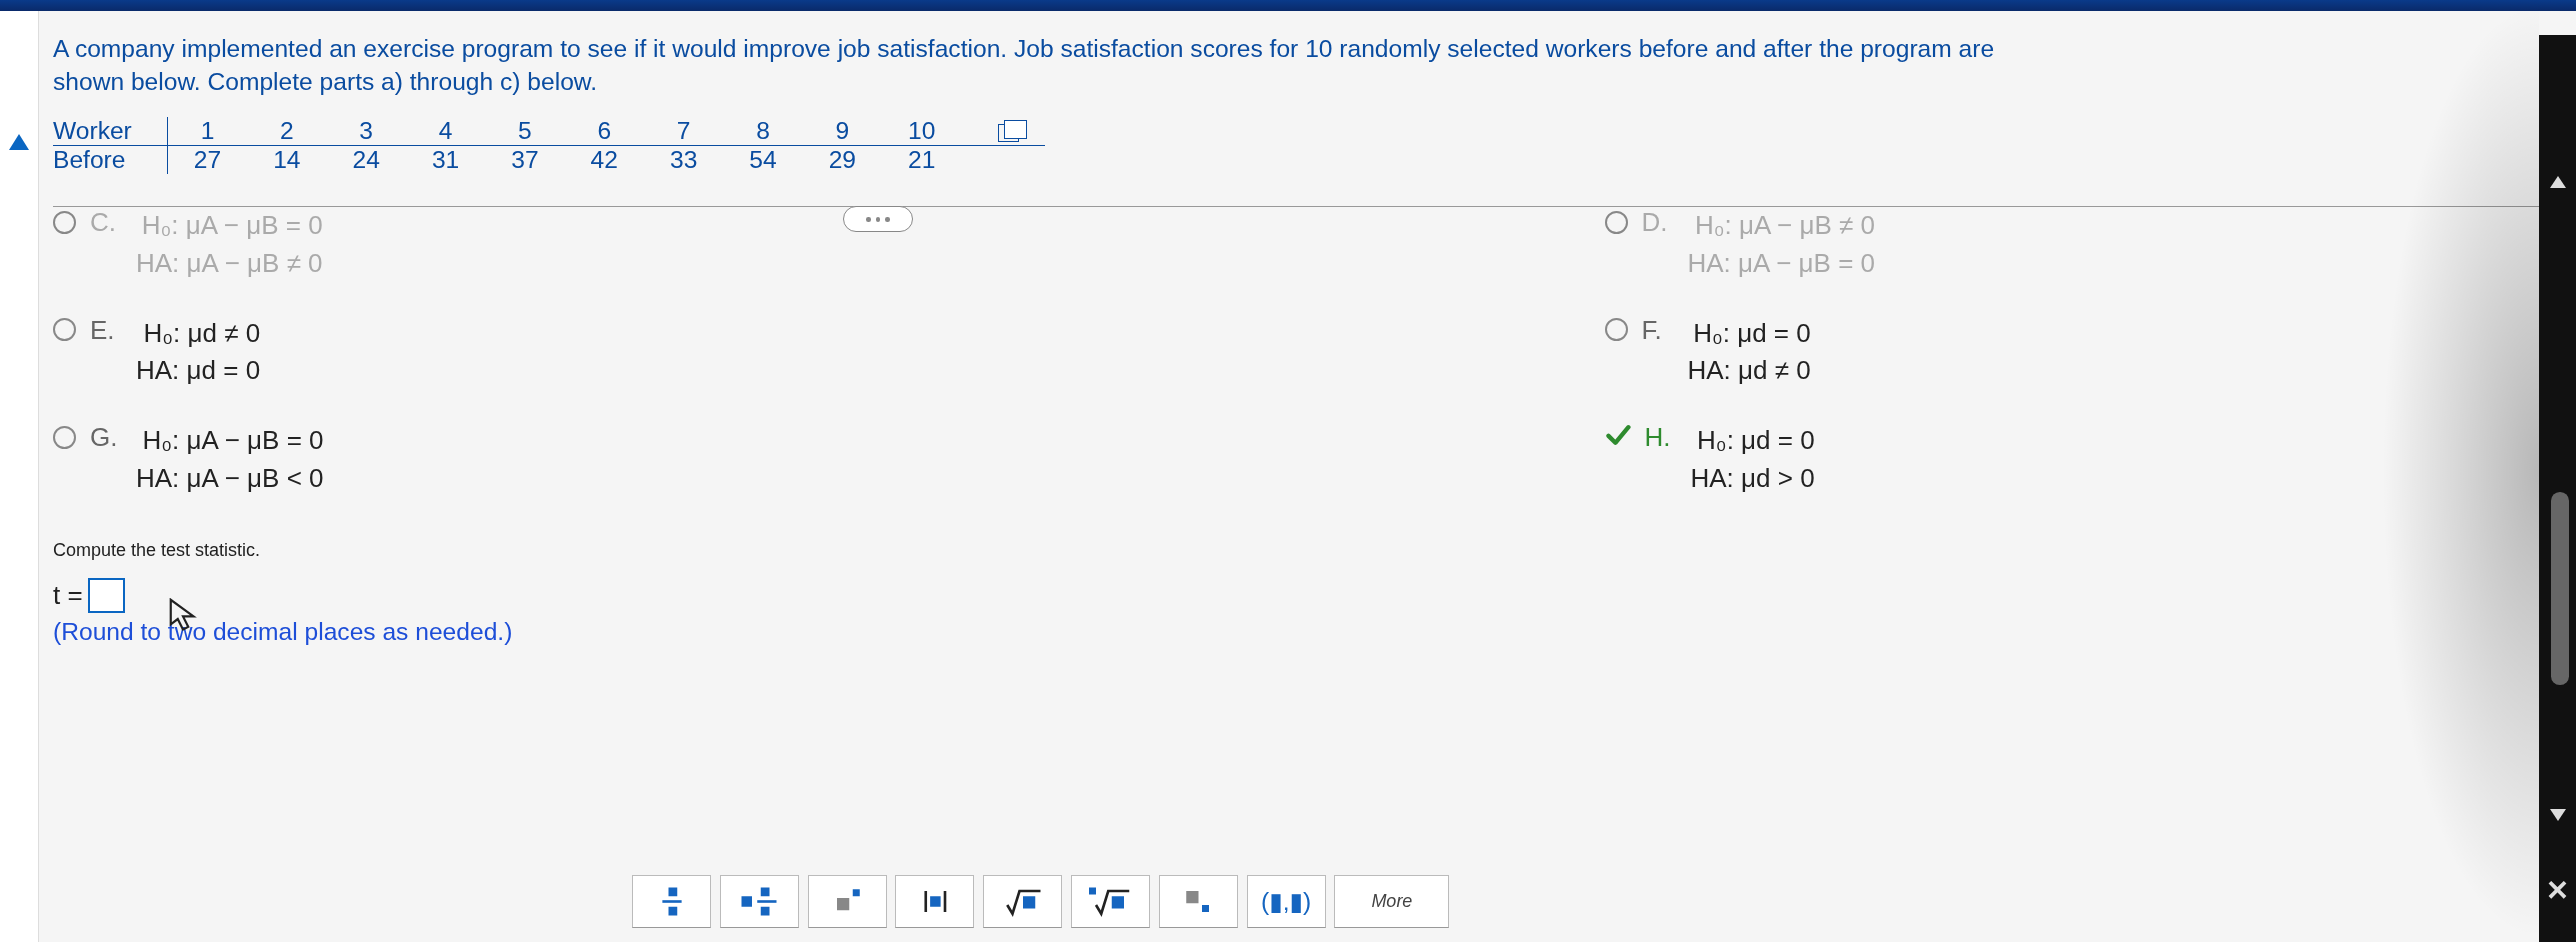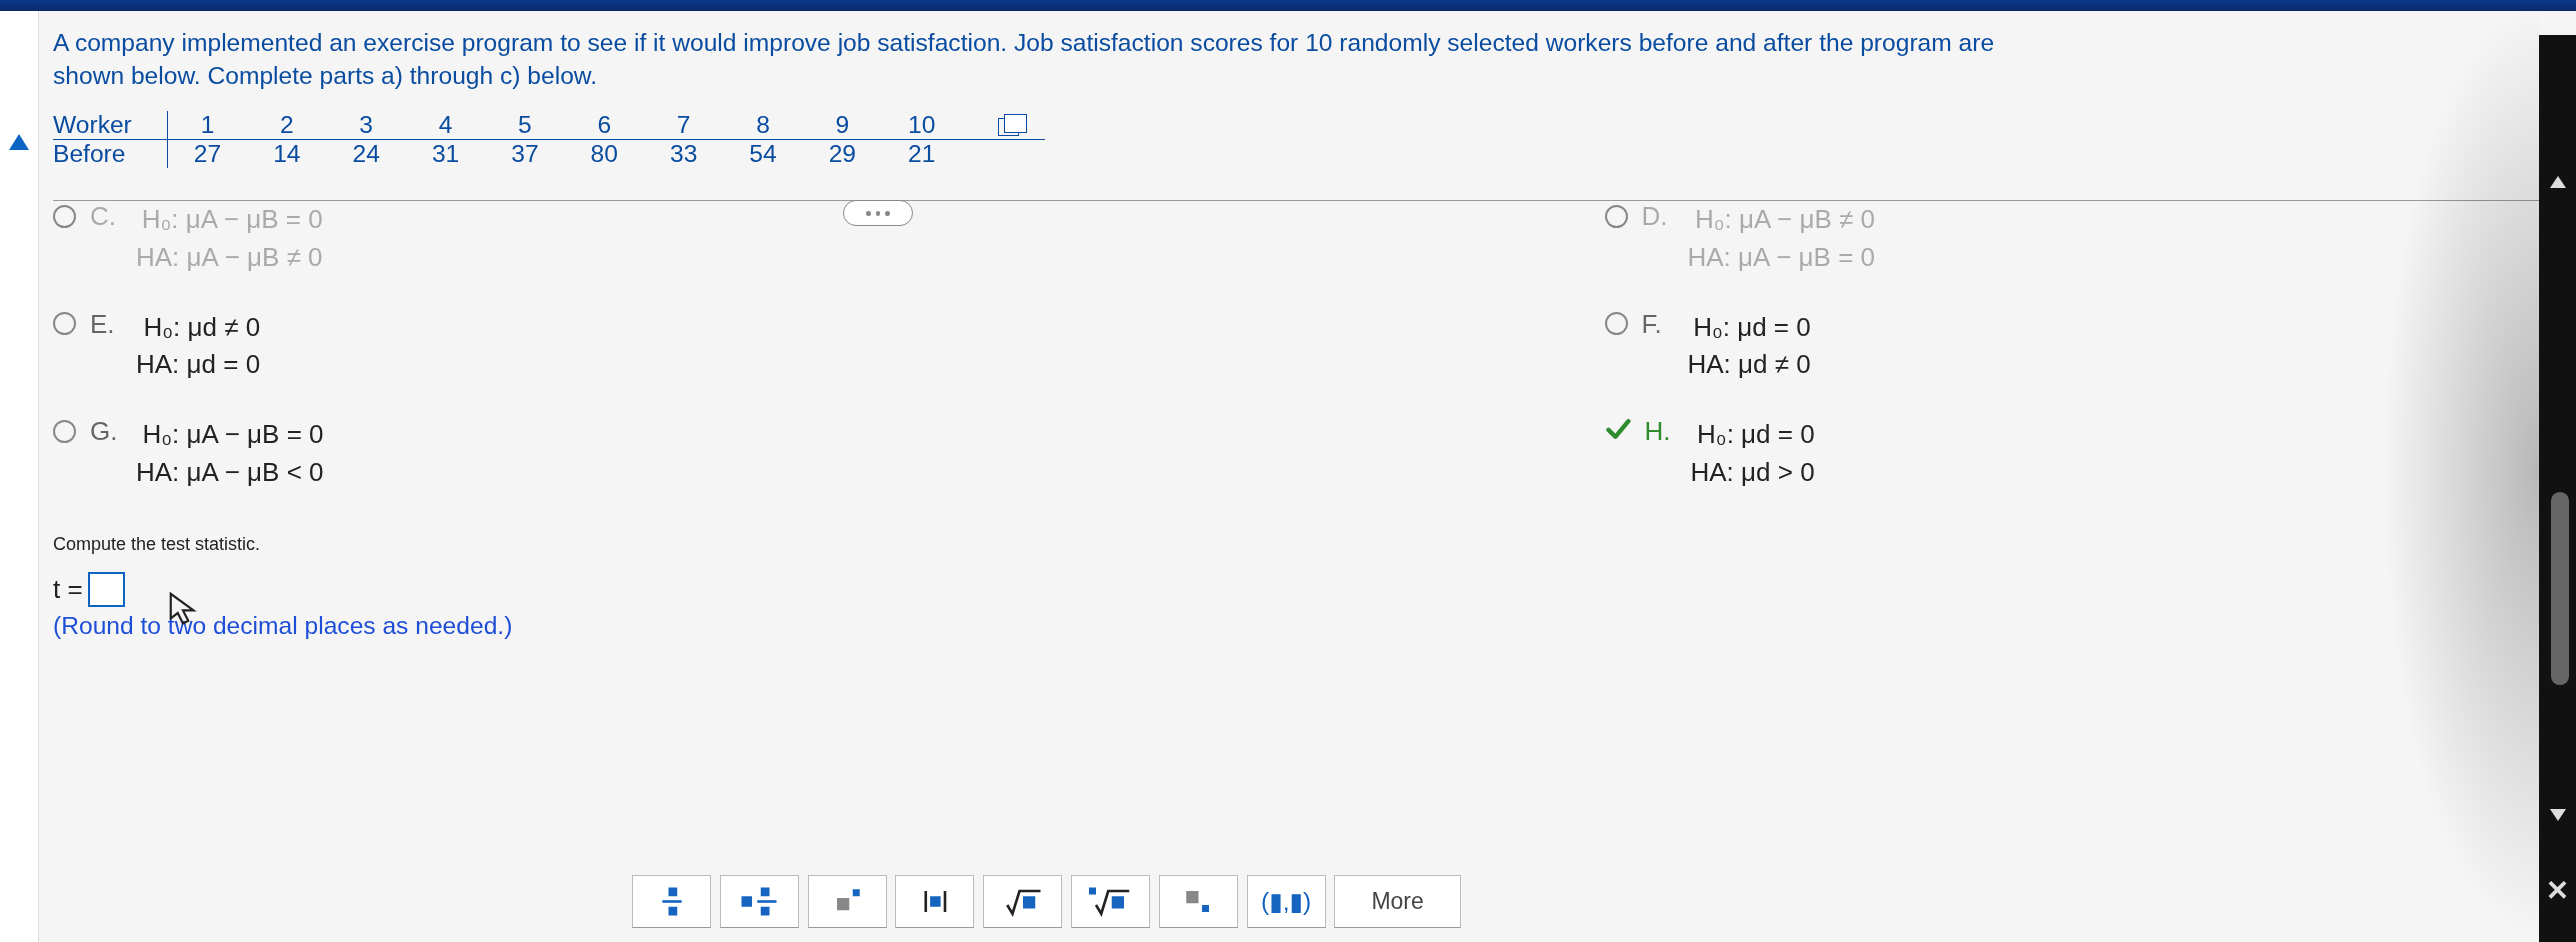--- a/index.html
+++ b/index.html
@@ -30,21 +30,21 @@
   }
   .nav-arrow {
     width: 0; height: 0;
     border-left: 10.5px solid transparent;
     border-right: 10.5px solid transparent;
     border-bottom: 16px solid #0a66c2;
     margin-bottom: 35px;
   }
   .content {
     position: absolute;
-    left: 53px; top: 26px; right: 35px;
+    left: 53px; top: 32px; right: 35px;
     font-size: 24.6px;
     color: #222;
   }
   .prompt { color: #0a4ca0; line-height: 1.35; margin-bottom: 5.3px; }
   .data-table { border-collapse: collapse; margin-top: 19px; }
   .data-table td, .data-table th {
     padding: 0 26px;
     text-align: center;
     font-weight: normal;
     color: #0a4ca0;
@@ -137,21 +137,21 @@
   }
   .tool-btn {
     min-width: 79px; height: 53px;
     background: #fff;
     border: 0.9px solid #bbb;
     border-bottom: 1.8px solid #999;
     display: flex; align-items:center; justify-content:center;
     font-size: 24.6px;
     color: #444;
   }
-  .tool-btn.more { font-size: 23px; padding: 0 36px; }
+  .tool-btn.more { font-size: 18px; padding: 0 36px; font-style: italic; }
   .cursor-icon {
     position: absolute;
     left: 114px;
     bottom: 7px;
   }
   .right-panel {
     position: absolute;
     right: 0; top: 35px; bottom: 0;
     width: 37px;
     background: #111;
@@ -209,21 +209,21 @@
       <td>10</td>
       <td><span class="copy-icon"></span></td>
     </tr>
     <tr>
       <td class="rowlabel">Before</td>
       <td>27</td>
       <td>14</td>
       <td>24</td>
       <td>31</td>
       <td>37</td>
-      <td>80</td>
+      <td>42</td>
       <td>33</td>
       <td>54</td>
       <td>29</td>
       <td>21</td>
       <td></td>
     </tr>
   </tbody>
     </table>
 
   <div class="choices-wrap">

